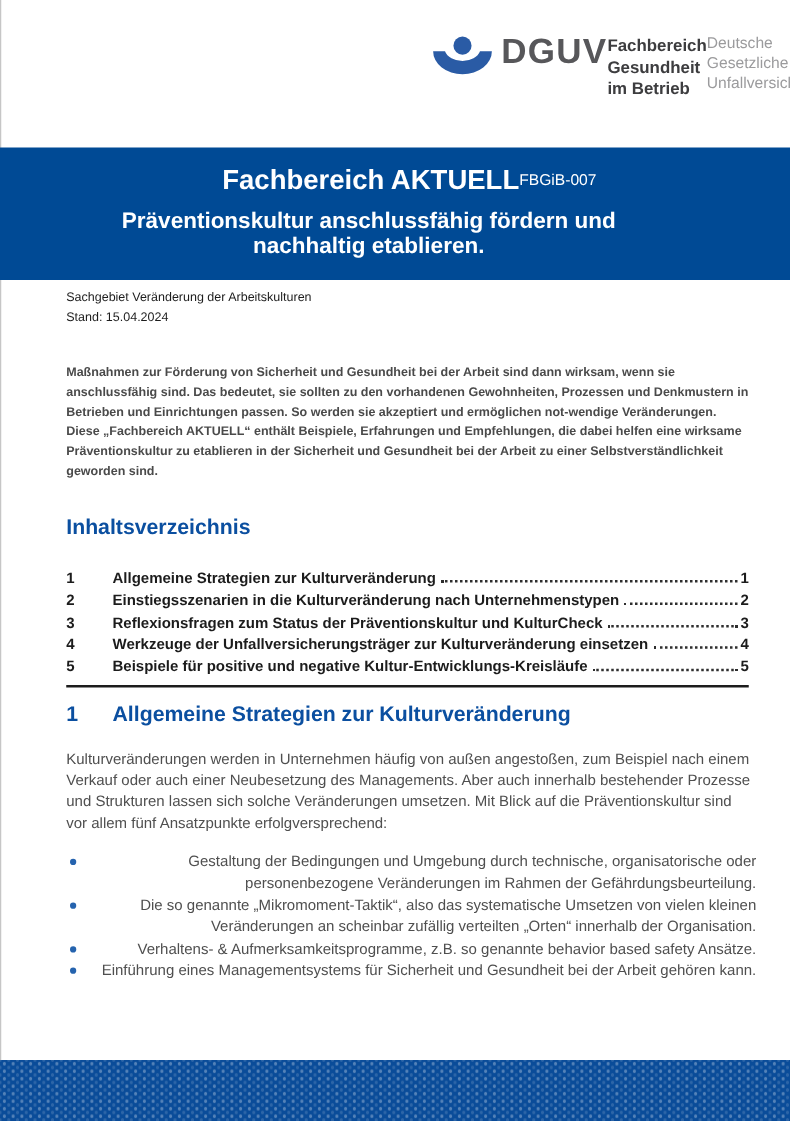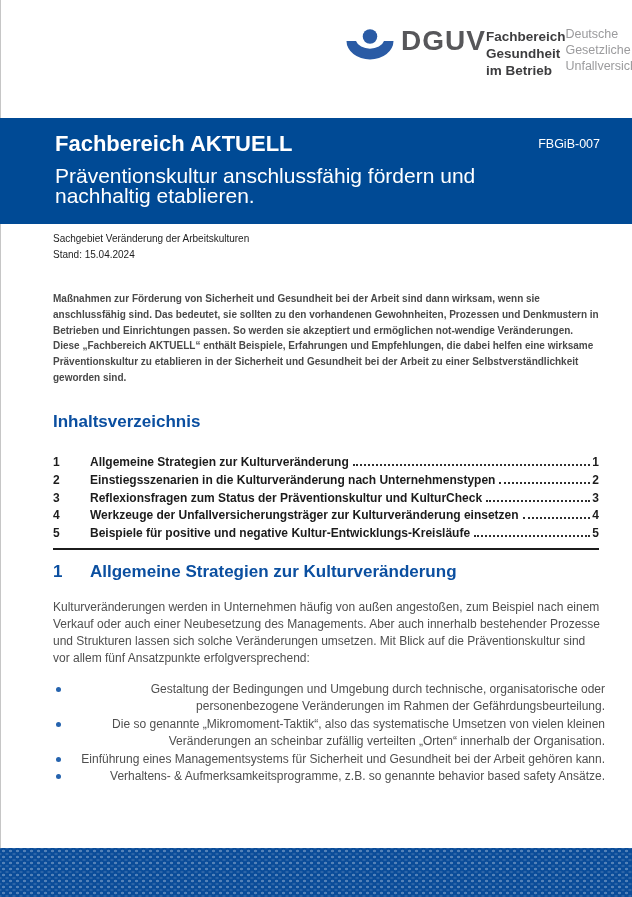--- a/index.html
+++ b/index.html
@@ -20,24 +20,24 @@
   .logo-brand{font-size:28px;font-weight:bold;color:#57575a;letter-spacing:1px;line-height:30px;}
   .logo-line1{font-size:13.5px;font-weight:bold;color:#3d3d3f;line-height:17px;margin-top:2px;}
   .logo-line2{font-size:12.5px;color:#9b9b9d;line-height:16px;}
 
   
   .band{
     position:absolute;top:118px;left:0;right:0;height:106px;
     background:#004a95;color:#ffffff;box-sizing:border-box;
     padding:13px 32px 0 55px;
   }
-  .band-top{display:flex;justify-content:space-between;align-items:flex-start;}
+  .band-top{display:flex;justify-content:center;align-items:flex-start;}
   .band-title{font-size:22px;font-weight:bold;line-height:26px;}
   .band-code{font-size:12.5px;margin-top:6px;}
-  .band-subtitle{font-size:21px;font-weight:normal;line-height:20px;width:480px;margin-top:9px;}
+  .band-subtitle{font-size:18px;font-weight:bold;line-height:20px;width:480px;margin-top:9px;text-align:center;}
 
   
   .meta{position:absolute;top:231px;left:53px;font-size:10px;color:#1d1d1d;line-height:16px;}
 
   
   .intro{
     position:absolute;top:291px;left:53px;width:547px;
     font-size:10px;font-weight:bold;color:#4a4a4a;line-height:15.8px;
   }
 
@@ -150,22 +150,22 @@
     <div class="bullet-item">
       <span class="bullet-dot"></span>
       <span>Gestaltung der Bedingungen und Umgebung durch technische, organisatorische oder personenbezogene Veränderungen im Rahmen der Gefährdungsbeurteilung.</span>
     </div>
     <div class="bullet-item">
       <span class="bullet-dot"></span>
       <span>Die so genannte „Mikromoment-Taktik“, also das systematische Umsetzen von vielen kleinen Veränderungen an scheinbar zufällig verteilten „Orten“ innerhalb der Organisation.</span>
     </div>
     <div class="bullet-item">
       <span class="bullet-dot"></span>
-      <span>Einführung eines Managementsystems für Sicherheit und Gesundheit bei der Arbeit gehören kann.</span>
+      <span>Verhaltens- &amp; Aufmerksamkeitsprogramme, z.B. so genannte behavior based safety Ansätze.</span>
     </div>
     <div class="bullet-item">
       <span class="bullet-dot"></span>
-      <span>Verhaltens- &amp; Aufmerksamkeitsprogramme, z.B. so genannte behavior based safety Ansätze.</span>
+      <span>Einführung eines Managementsystems für Sicherheit und Gesundheit bei der Arbeit gehören kann.</span>
     </div>
   </div>
 
   <div class="bottom-band"></div>
 </div>
 
 </body></html>

